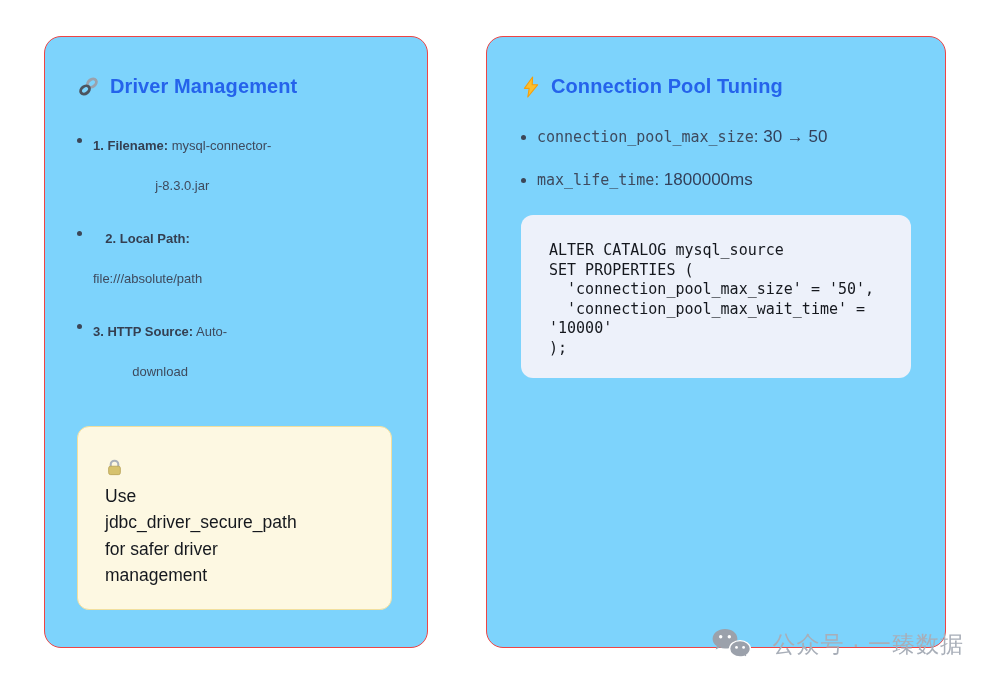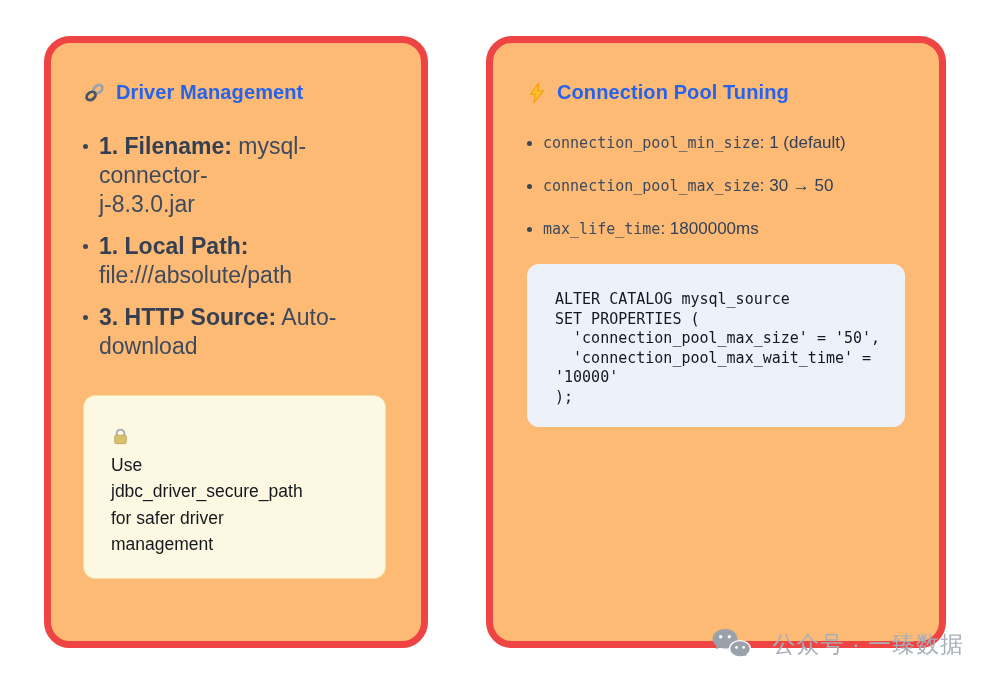--- a/index.html
+++ b/index.html
@@ -9,23 +9,23 @@
     position: relative;
     width: 990px;
     height: 686px;
     background: #ffffff;
     overflow: hidden;
   }
   .card {
     position: absolute;
     top: 36px;
     height: 612px;
-    background: #fdba74;
-    border: 7px solid #ef4444;
-    border-radius: 26px;
+    background: #7dd3fc;
+    border: 1px solid #ef4444;
+    border-radius: 17px;
   }
   .card-left  { left: 44px;  width: 384px; padding: 38px 30px 0 32px; }
   .card-right { left: 486px; width: 460px; padding: 38px 30px 16px 34px; }
 
   .card-title {
     display: flex;
     align-items: center;
     gap: 10px;
     margin-bottom: 28px;
   }
@@ -49,23 +49,24 @@
     height: 5px;
     border-radius: 50%;
     background: #3c4657;
   }
 
   
   .list-left li { margin-bottom: 13px; }
   .list-left .bullet { margin-top: 12px; }
   .list-left .li-text {
     white-space: pre-line;
-    font-size: 23px;
-    line-height: 29px;
+    font-size: 13px;
+    line-height: 40px;
     color: #3e4a5d;
+    text-align: center;
   }
   .list-left .li-label { font-weight: 700; color: #343f51; }
 
   
   .list-right li { margin-bottom: 21px; }
   .list-right .bullet { margin-top: 9px; }
   .list-right .li-text {
     white-space: pre-line;
     font-size: 17px;
     line-height: 22px;
@@ -138,21 +139,21 @@
     </div>
 
     <ul class="items list-left">
       <li>
           <span class="bullet"></span>
           <span class="li-text"><span class="li-label">1. Filename:</span><span> mysql-connector-
 j-8.3.0.jar</span></span>
         </li>
       <li>
           <span class="bullet"></span>
-          <span class="li-text"><span class="li-label">1. Local Path:</span><span>
+          <span class="li-text"><span class="li-label">2. Local Path:</span><span>
 file:///absolute/path</span></span>
         </li>
       <li>
           <span class="bullet"></span>
           <span class="li-text"><span class="li-label">3. HTTP Source:</span><span> Auto-
 download</span></span>
         </li>
     </ul>
 
     <div class="callout"><span class="icon"><svg width="19" height="19" viewBox="0 0 24 24" fill="none">
@@ -169,24 +170,20 @@
     <div class="card-title">
       <span class="icon">
         <svg width="20" height="22" viewBox="0 0 20 22" fill="none">
           <path d="M11.6 1 3.4 12.4h4.8L6.8 21l9.8-12.2h-5.4z" fill="#fcbf2e" stroke="#f59e0b" stroke-width="1.1" stroke-linejoin="round"></path>
         </svg>
       </span>
       <span class="title-text">Connection Pool Tuning</span>
     </div>
 
     <ul class="items list-right">
-      <li>
-          <span class="bullet"></span>
-          <span class="li-text"><span class="li-key">connection_pool_min_size</span><span>: 1 (default)</span></span>
-        </li>
       <li>
           <span class="bullet"></span>
           <span class="li-text"><span class="li-key">connection_pool_max_size</span><span>: 30 → 50</span></span>
         </li>
       <li>
           <span class="bullet"></span>
           <span class="li-text"><span class="li-key">max_life_time</span><span>: 1800000ms</span></span>
         </li>
     </ul>
 

